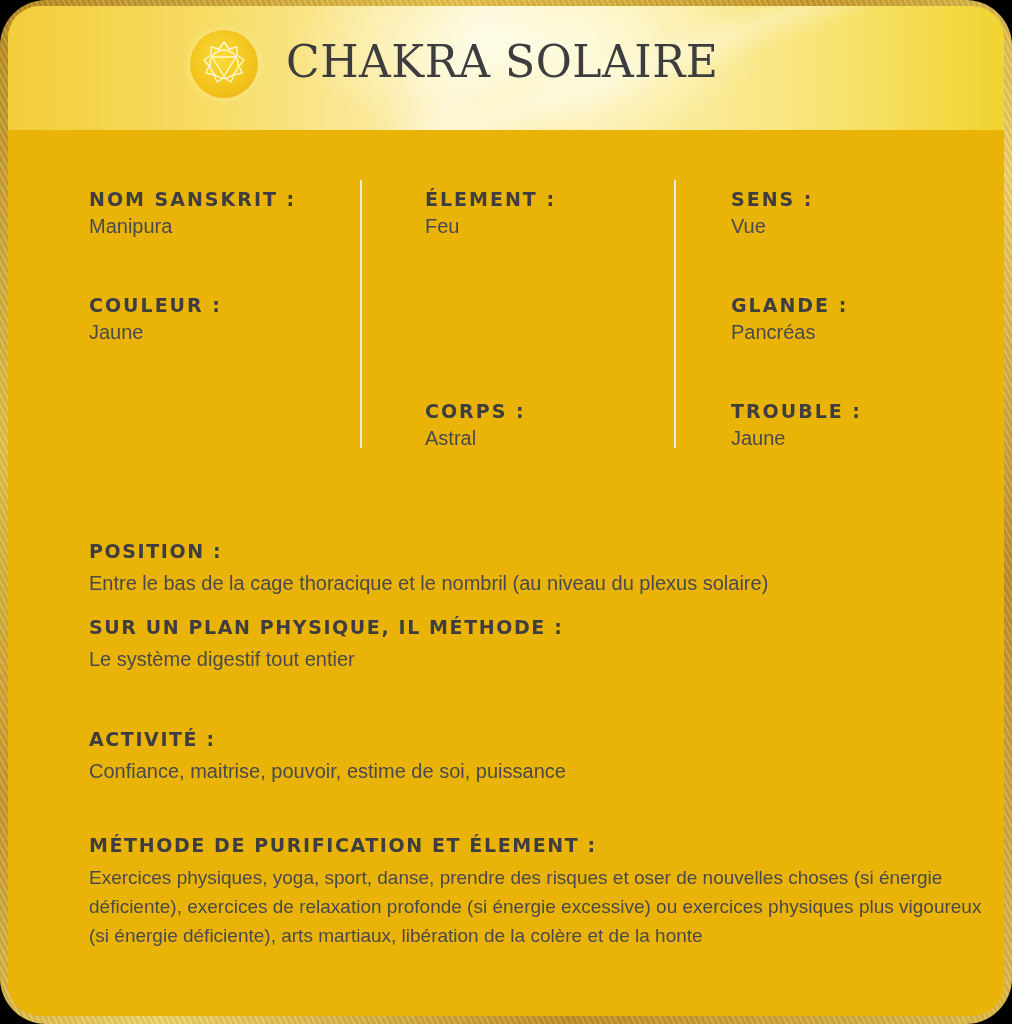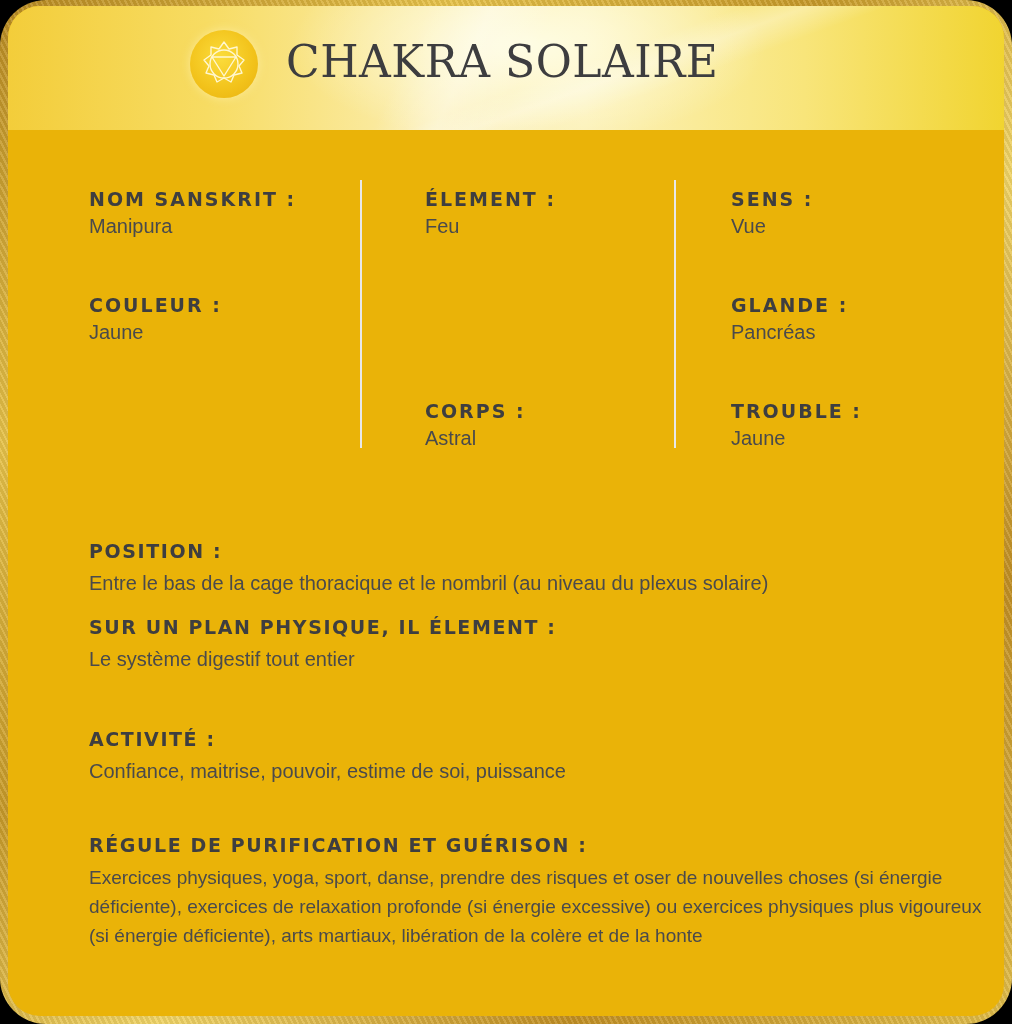--- a/index.html
+++ b/index.html
@@ -113,25 +113,25 @@
     </div>
 
     <div class="vdivider" style="left:352px;"></div>
     <div class="vdivider" style="left:666px;"></div>
 
     <div class="section" style="top:376px;margin-top:36px;">
       <div class="label">POSITION :</div>
       <div class="value">Entre le bas de la cage thoracique et le nombril (au niveau du plexus solaire)</div>
     </div>
     <div class="section" style="top:488px;">
-      <div class="label">SUR UN PLAN PHYSIQUE, IL ÉLEMENT :</div>
+      <div class="label">SUR UN PLAN PHYSIQUE, IL MÉTHODE :</div>
       <div class="value">Le système digestif tout entier</div>
     </div>
     <div class="section" style="top:600px;">
       <div class="label">ACTIVITÉ :</div>
       <div class="value">Confiance, maitrise, pouvoir, estime de soi, puissance</div>
     </div>
     <div class="section" style="top:706px;">
-      <div class="label">RÉGULE DE PURIFICATION ET GUÉRISON :</div>
+      <div class="label">MÉTHODE DE PURIFICATION ET ÉLEMENT :</div>
       <div class="para">Exercices physiques, yoga, sport, danse, prendre des risques et oser de nouvelles choses (si énergie déficiente), exercices de relaxation profonde (si énergie excessive) ou exercices physiques plus vigoureux (si énergie déficiente), arts martiaux, libération de la colère et de la honte</div>
     </div>
   </div>
 </div>
 
 </body></html>

